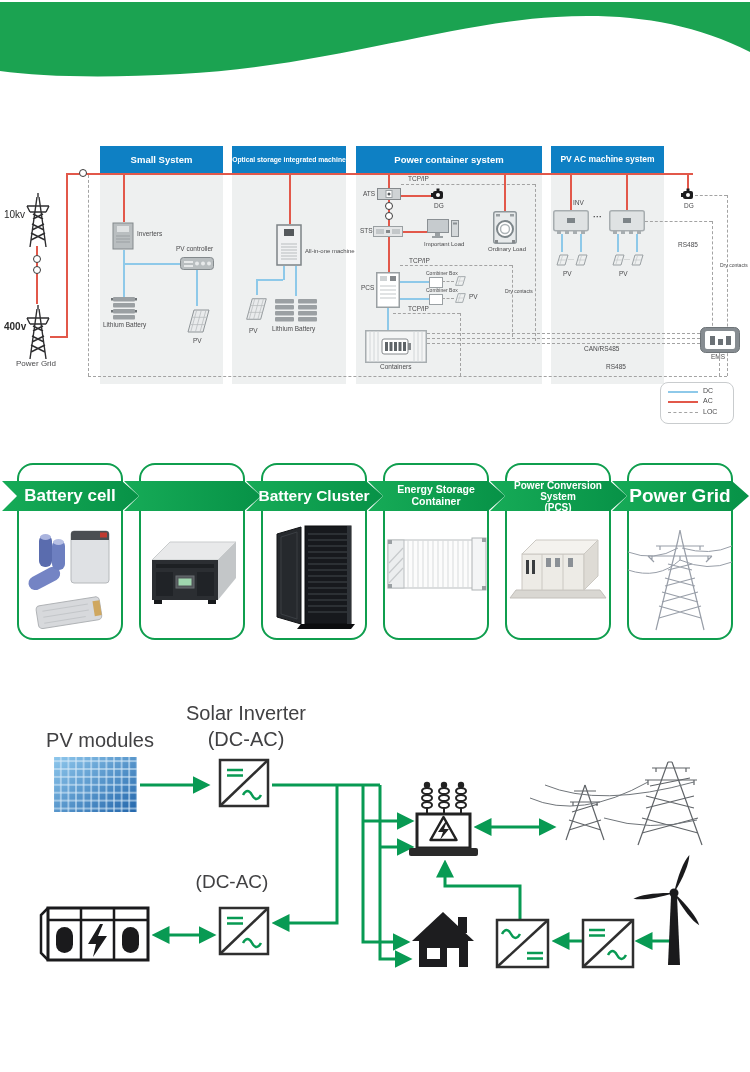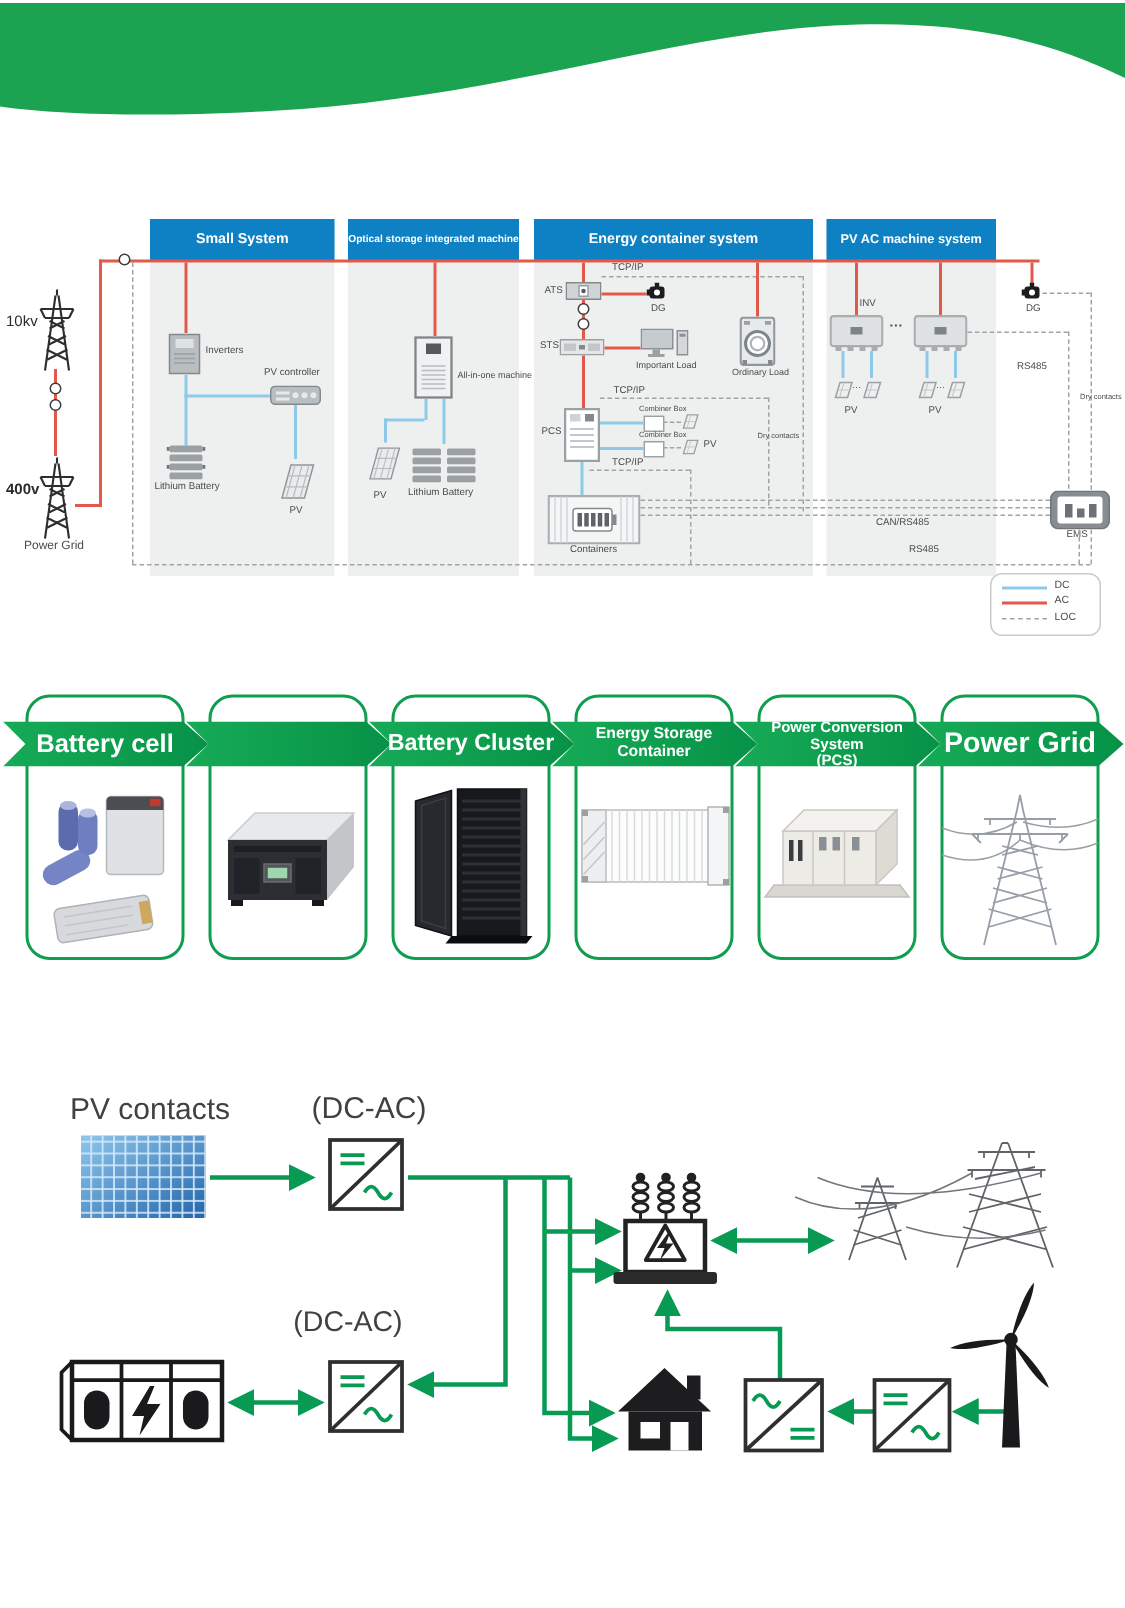--- a/index.html
+++ b/index.html
@@ -38,21 +38,21 @@
 
   <div class="abs" style="left:0;top:0;width:750px;height:440px">
 
     <div class="panel" style="left:100px;width:123px"></div>
     <div class="panel" style="left:232px;width:114px"></div>
     <div class="panel" style="left:356px;width:186px"></div>
     <div class="panel" style="left:551px;width:113px"></div>
 
     <div class="phead" style="left:100px;width:123px;font-size:9.5px">Small System</div>
     <div class="phead" style="left:232px;width:114px;font-size:6.8px">Optical storage integrated machine</div>
-    <div class="phead" style="left:356px;width:186px;font-size:9.5px">Energy container system</div>
+    <div class="phead" style="left:356px;width:186px;font-size:9.5px">Power container system</div>
     <div class="phead" style="left:551px;width:113px;font-size:8.5px">PV AC machine system</div>
 
     <svg class="abs" style="left:18px;top:190px" width="40" height="58" viewBox="0 0 40 58">
       <path fill="none" stroke="#2e2e30" stroke-width="1.4" d="M12,57 L19,7 M28,57 L21,7 M20,3 V7 M13,50 L27,43 M27,50 L13,43 M14,40 L26,34 M26,40 L14,34
            M15,29 L25,24 M25,29 L15,24 M9,16 H31 M12,22 H28 M9,16 L12,22 M31,16 L28,22"></path>
     </svg>
     <span class="lbl" style="left:4px;top:210px;font-size:10px;font-weight:normal;color:#2b2b2b">10kv</span>
     <div class="vln ac" style="left:36px;top:246px;height:58px"></div>
     <div class="node" style="left:33px;top:255px"></div>
     <div class="node" style="left:33px;top:266px"></div>
@@ -444,21 +444,22 @@
 
   <svg class="abs" style="left:628px;top:518px" width="104" height="116" viewBox="0 0 104 116">
     <g fill="none" stroke="#989ea8" stroke-width="1.2">
       <path d="M28,112 L50,22 M76,112 L54,22 M50,22 L52,12 L54,22"></path>
       <path d="M31,100 L73,88 M73,100 L31,88 M34,84 L70,74 M70,84 L34,74 M37,68 L67,60 M67,68 L37,60 M40,52 L64,46 M64,52 L40,46"></path>
       <path d="M20,38 H84 M20,38 L26,44 M84,38 L78,44 M24,38 v5 M80,38 v5 M52,38 v4 M28,28 H76 M32,28 v4 M72,28 v4"></path>
       <path d="M0,52 Q30,62 52,42 M104,44 Q80,54 52,42 M0,34 Q26,44 50,30 M104,28 Q82,38 54,30" stroke-width="1"></path>
     </g>
   </svg>
 
-  <span class="flowlbl" style="left:30px;top:729px;width:140px">PV contacts</span>
+  <span class="flowlbl" style="left:30px;top:729px;width:140px">PV modules</span>
+  <span class="flowlbl" style="left:156px;top:702px;width:180px">Solar Inverter</span>
   <span class="flowlbl" style="left:156px;top:728px;width:180px">(DC-AC)</span>
   <span class="flowlbl" style="left:124px;top:871px;width:216px;font-size:19px">(DC-AC)</span>
 
   <svg class="abs" style="left:0;top:690px" width="750" height="330" viewBox="0 0 750 330">
     <defs>
       <marker id="ar" markerWidth="6" markerHeight="6" refX="4.5" refY="3" orient="auto-start-reverse">
         <path d="M0,0 L6,3 L0,6 Z" fill="#089a53"></path>
       </marker>
       <linearGradient id="gpv" x1="0" y1="0" x2="1" y2="1">
         <stop offset="0" stop-color="#8ec7ec"></stop>

